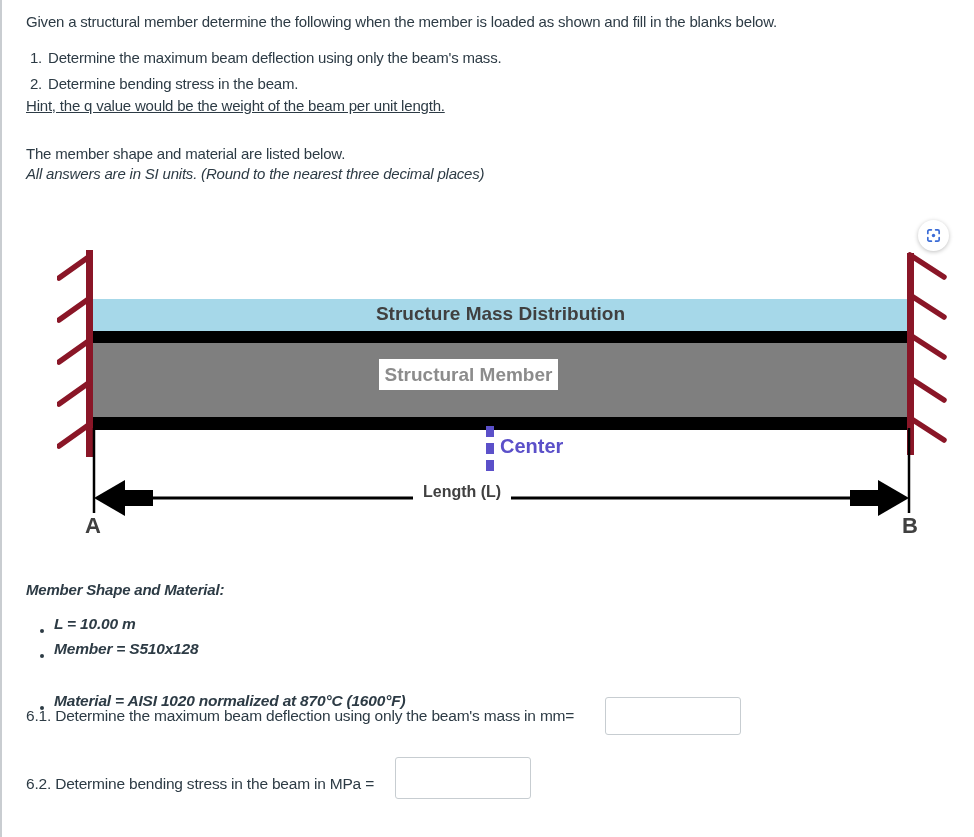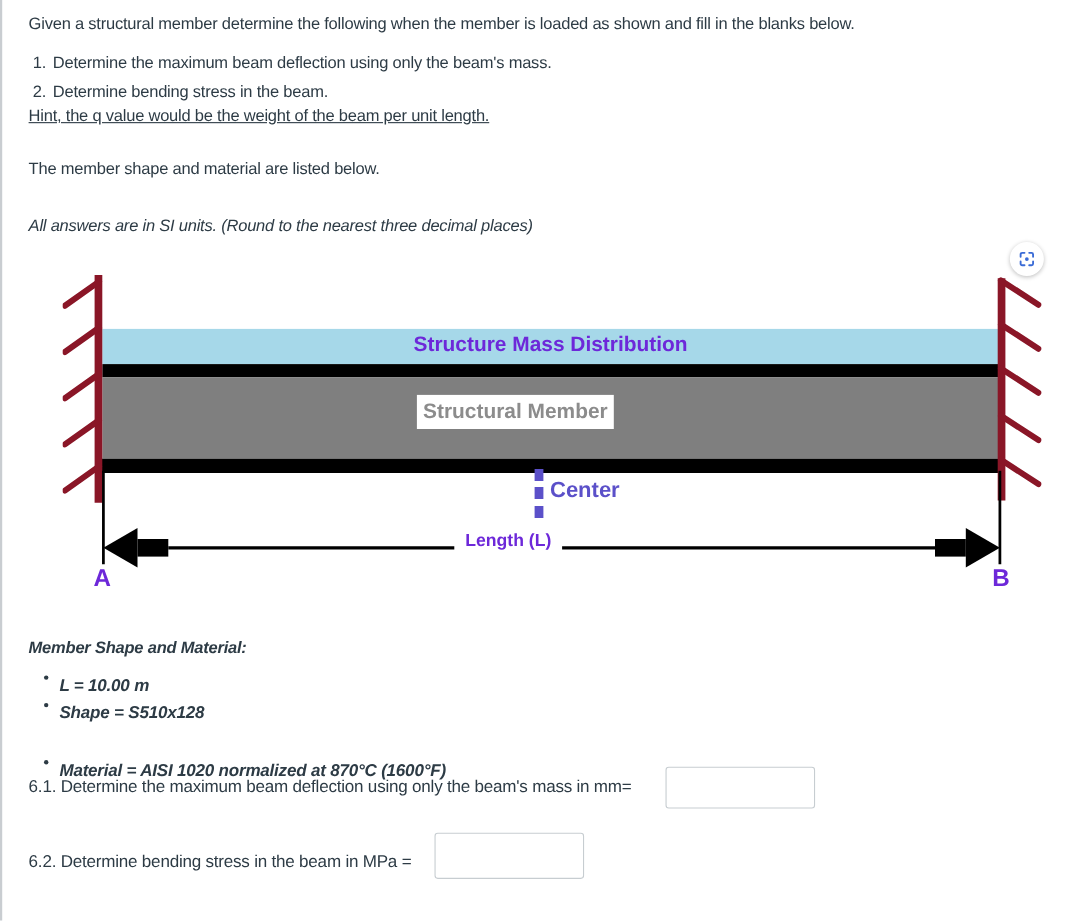--- a/index.html
+++ b/index.html
@@ -7,32 +7,32 @@
     position:relative; width:974px; height:837px; background:#fff;
     border-left:2px solid #c9cdd1; box-sizing:border-box;
     font-family:"Liberation Sans","DejaVu Sans",sans-serif;
     color:#2d3b45; overflow:hidden;
   }
   .txt { position:absolute; font-size:15px; line-height:19px; letter-spacing:-0.2px; white-space:nowrap; }
   .italic { font-style:italic; }
   .bolditalic { font-style:italic; font-weight:bold; }
   .olitem { display:flex; }
   .olitem .marker { width:16px; text-align:right; margin-right:6px; }
-  .bullet { display:flex; align-items:flex-start; font-size:15.5px; }
+  .bullet { display:flex; align-items:flex-end; font-size:15.5px; }
   .bullet .dot { width:4px; height:4px; border-radius:50%; background:#2d3b45; margin-right:10px; flex:0 0 auto; }
   .qrow-label { position:absolute; font-size:15.5px; letter-spacing:-0.2px; white-space:nowrap; }
   .qinput {
     position:absolute; border:1px solid #c7cdd1; border-radius:3px; background:#fff;
     box-sizing:border-box; font-size:15px; padding:0 8px; color:#2d3b45; outline:none;
   }
 
   
   .diagram { position:absolute; left:55px; top:223px; width:890px; height:322px; }
   .diagram svg { position:absolute; left:0; top:0; }
-  .dlabel { position:absolute; font-weight:bold; color:#6d28d9; }
+  .dlabel { position:absolute; font-weight:bold; color:#404040; }
   .lbl-mass { left:36px; top:80px; width:815px; text-align:center; font-size:19px; }
   .lbl-member { left:322px; top:136px; width:179px; height:31px; line-height:31px; text-align:center;
                 background:#fff; font-size:19px; color:#8c8c8c; }
   .center-dashes { position:absolute; left:429px; top:203px; width:8px; height:50px;
                    background:repeating-linear-gradient(180deg,#5b50c9 0 11px,transparent 11px 17px); }
   .lbl-center { left:443px; top:212px; font-size:20px; color:#5b50c9; }
   .lbl-length { left:356px; top:260px; background:#fff; padding:0 10px; font-size:16px; }
   .lbl-a { left:19px; top:290px; width:34px; text-align:center; font-size:22px; }
   .lbl-b { left:836px; top:290px; width:34px; text-align:center; font-size:22px; }
 
@@ -53,21 +53,21 @@
     <span class="marker">1.</span>
     <span>Determine the maximum beam deflection using only the beam's mass.</span>
   </div>
   <div class="txt olitem" style="left:24px; top:74px;">
     <span class="marker">2.</span>
     <span>Determine bending stress in the beam.</span>
   </div>
 
   <div class="txt" style="left:24px; top:96px;text-decoration:underline;">Hint, the q value would be the weight of the beam per unit length.</div>
   <div class="txt" style="left:24px; top:144px;">The member shape and material are listed below.</div>
-  <div class="txt italic" style="left:24px; top:196px;">All answers are in SI units. (Round to the nearest three decimal places)</div>
+  <div class="txt italic" style="left:24px; top:164px;">All answers are in SI units. (Round to the nearest three decimal places)</div>
 
   <div class="diagram">
     <svg width="890" height="322" viewBox="0 0 890 322">
 
       <rect x="36" y="76" width="815" height="32" fill="#a6d8e9"></rect>
       <rect x="36" y="108" width="815" height="12" fill="#000"></rect>
       <rect x="36" y="120" width="815" height="74" fill="#7f7f7f"></rect>
       <rect x="33" y="194" width="823" height="13" fill="#000"></rect>
 
       <g stroke="#8a1627">
@@ -124,21 +124,21 @@
   </button>
 
   <div class="txt bolditalic" style="left:24px; top:580px;">Member Shape and Material:</div>
 
   <div class="txt bullet bolditalic" style="left:38px; top:614px;">
     <span class="dot"></span>
     <span>L = 10.00 m</span>
   </div>
   <div class="txt bullet bolditalic" style="left:38px; top:639px;">
     <span class="dot"></span>
-    <span>Shape = S510x128</span>
+    <span>Member = S510x128</span>
   </div>
   <div class="txt bullet bolditalic" style="left:38px; top:663px;margin-top:28px;">
     <span class="dot"></span>
     <span>Material = AISI 1020 normalized at 870°C (1600°F)</span>
   </div>
 
   <div class="qrow-label" style="left:24px; top:707px;">6.1. Determine the maximum beam deflection using only the beam's mass in mm=</div>
   <input class="qinput" style="left: 603px; top: 697px; width: 136px; height: 38px;" type="text" value="">
 
   <div class="qrow-label" style="left:24px; top:775px;">6.2. Determine bending stress in the beam in MPa =</div>

